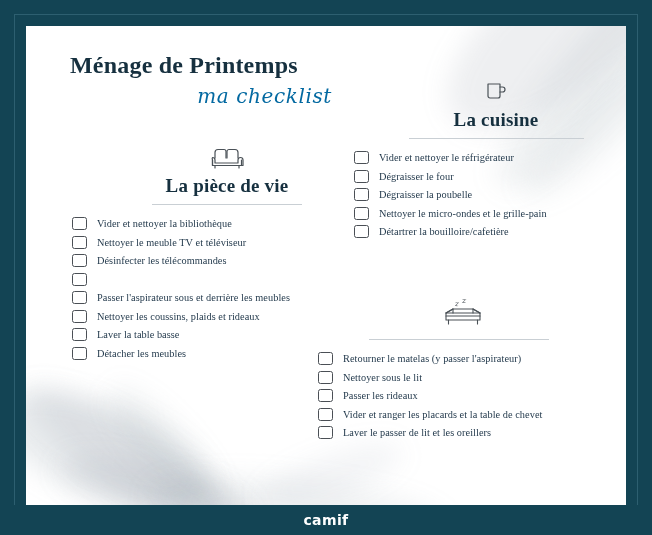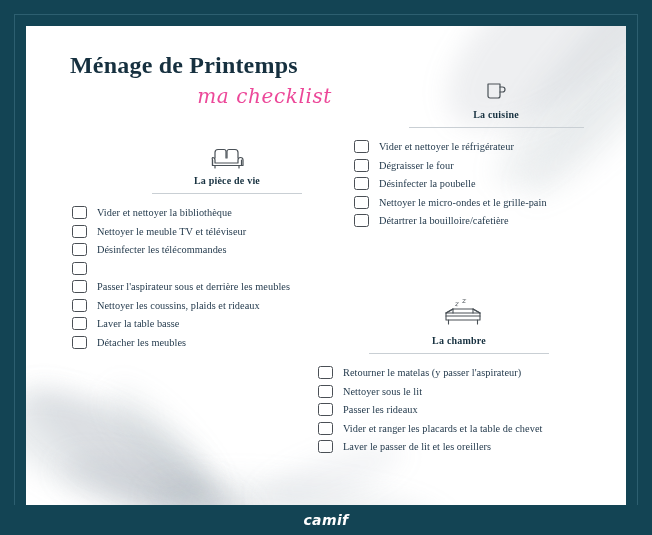--- a/index.html
+++ b/index.html
@@ -126,42 +126,42 @@
     font-size: 24px;
     color: #16303f;
     letter-spacing: 0.2px;
     white-space: nowrap;
     margin: 0;
   }
   #sub-title {
     font-family: "DejaVu Serif", serif;
     font-style: italic;
     font-size: 20px;
-    color: #ec4899;
+    color: #0369a1;
     text-align: right;
     margin: 5px 18px 0 0;
     letter-spacing: 0.6px;
   }
 
   
   .section {
     position: absolute;
   }
   .sec-head {
     text-align: center;
   }
   .sec-icon {
     display: block;
     margin: 0 auto 3px auto;
     line-height: 0;
   }
   .sec-title {
     font-family: "Liberation Serif", serif;
     font-weight: bold;
-    font-size: 10px;
+    font-size: 19px;
     color: #16303f;
     letter-spacing: 0.2px;
     margin: 0;
   }
   .sec-rule {
     height: 1px;
     background: #c9cfd4;
     margin: 7px auto 0 auto;
   }
 
@@ -216,21 +216,20 @@
     align-items: center;
     justify-content: center;
     background: #134454;
   }
   #brand {
     font-family: "DejaVu Sans", sans-serif;
     font-weight: bold;
     font-size: 14px;
     color: #ffffff;
     letter-spacing: 0.4px;
-    font-style: italic;
   }
 </style>
 </head>
 <body>
 
 <div id="poster">
 
   <div id="frame-line"></div>
 
   <div id="card">
@@ -317,21 +316,21 @@
           <li class="item">
             <span class="checkbox"></span>
             <span class="item-label">Vider et nettoyer le réfrigérateur</span>
           </li>
           <li class="item">
             <span class="checkbox"></span>
             <span class="item-label">Dégraisser le four</span>
           </li>
           <li class="item">
             <span class="checkbox"></span>
-            <span class="item-label">Désinfecter la poubelle</span>
+            <span class="item-label">Dégraisser la poubelle</span>
           </li>
           <li class="item">
             <span class="checkbox"></span>
             <span class="item-label">Nettoyer le micro-ondes et le grille-pain</span>
           </li>
           <li class="item">
             <span class="checkbox"></span>
             <span class="item-label">Détartrer la bouilloire/cafetière</span>
           </li>
         </ul>
@@ -347,21 +346,20 @@
               <path d="M17 17h34v7H17z"></path>
               <path d="M17 17l7-4"></path>
               <path d="M51 17l-7-4"></path>
               <path d="M44 13v4"></path>
               <path d="M24 13v4"></path>
               <path d="M17 20h34"></path>
               <path d="M19.5 24v4"></path>
               <path d="M48.5 24v4"></path>
             </svg>
           </span>
-          <div class="sec-title">La chambre</div>
           <div class="sec-rule"></div>
         </div>
         <ul class="items">
           <li class="item">
             <span class="checkbox"></span>
             <span class="item-label">Retourner le matelas (y passer l'aspirateur)</span>
           </li>
           <li class="item">
             <span class="checkbox"></span>
             <span class="item-label">Nettoyer sous le lit</span>

